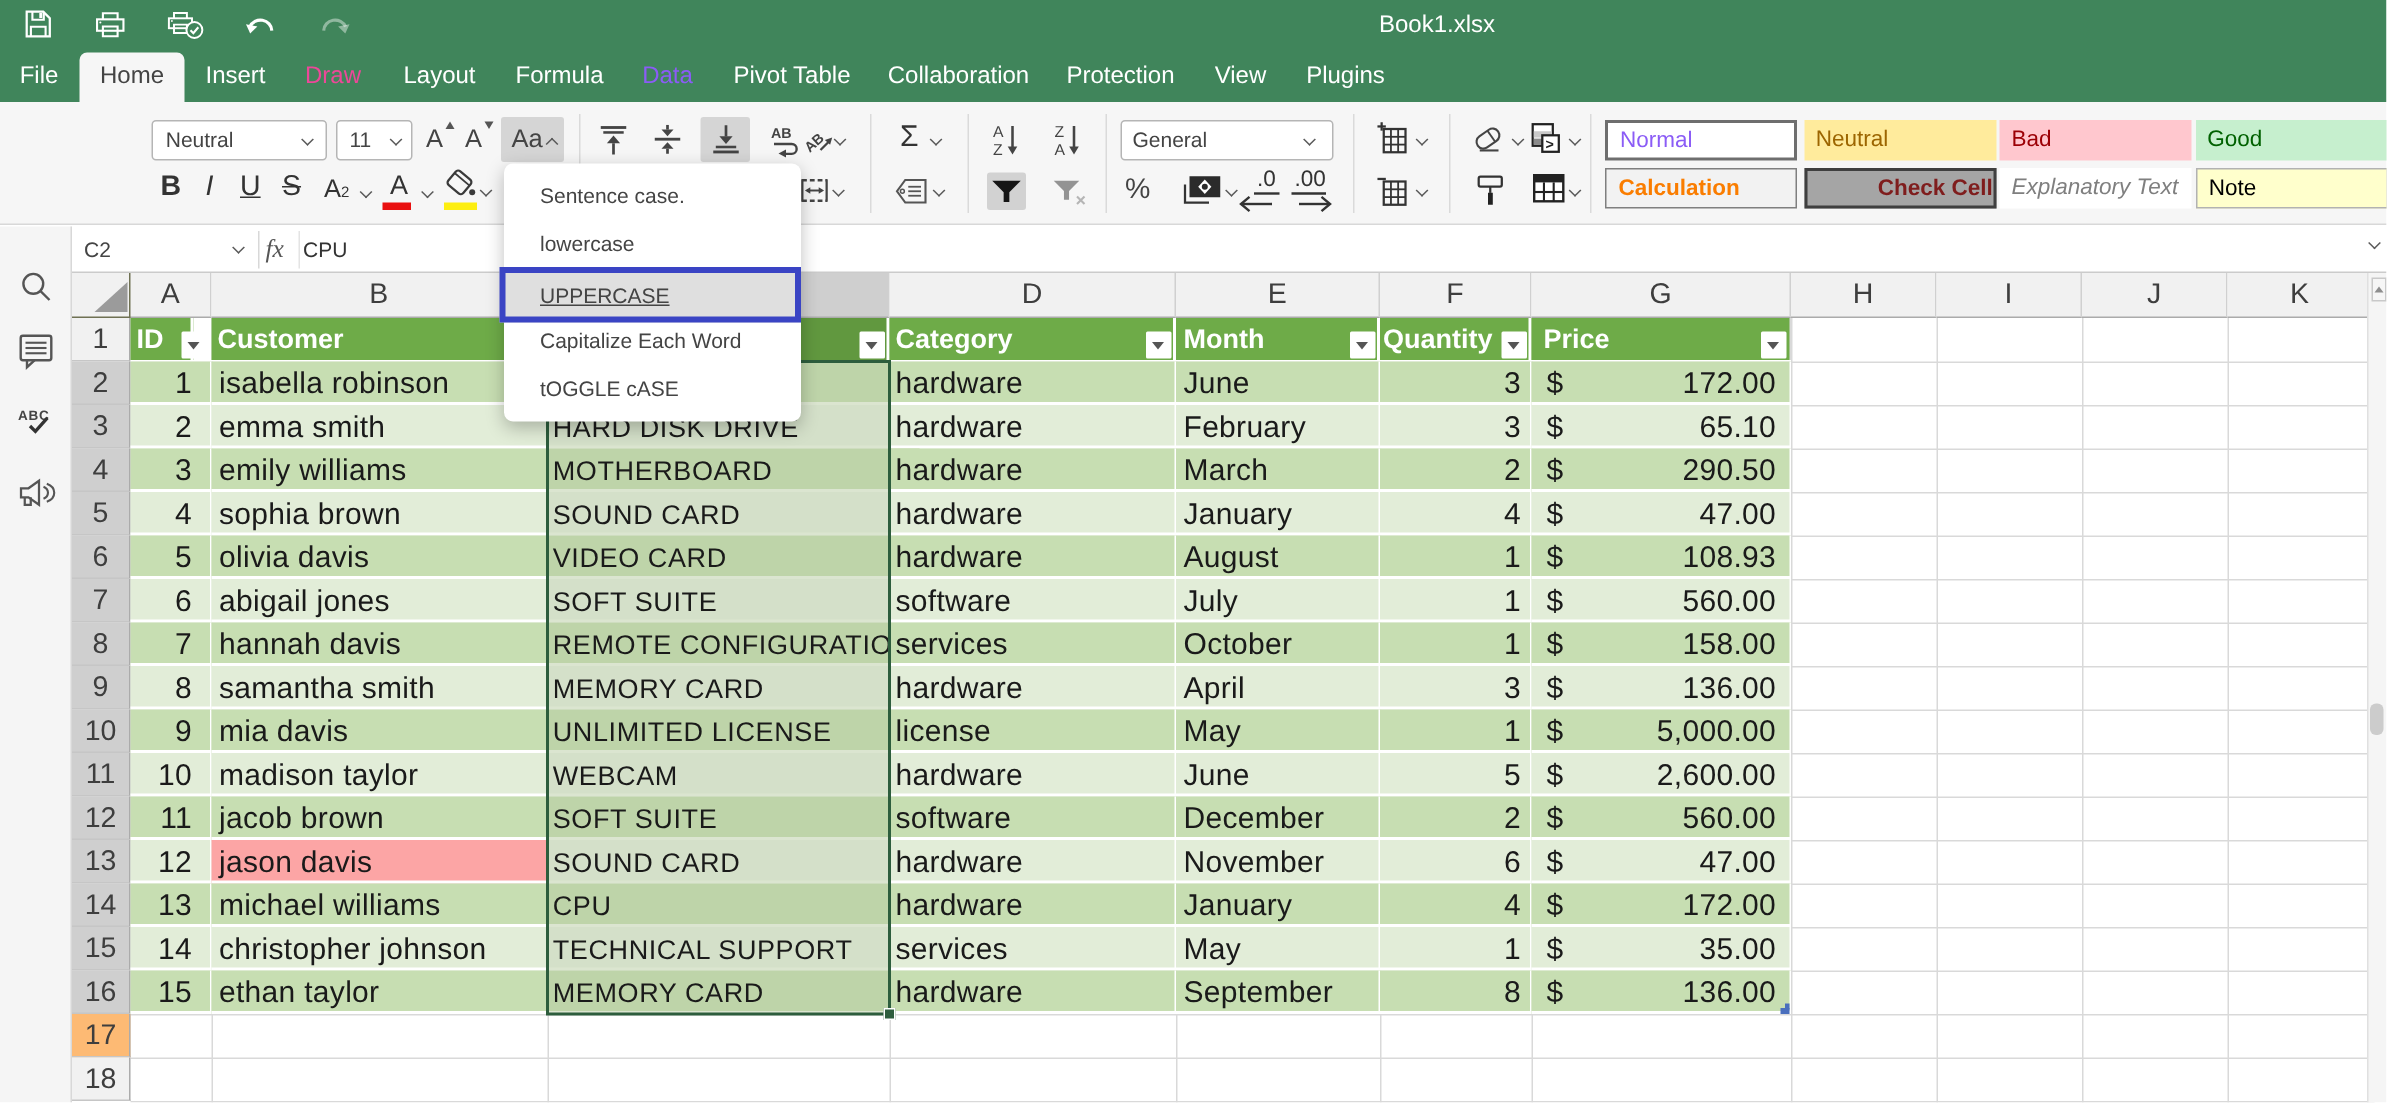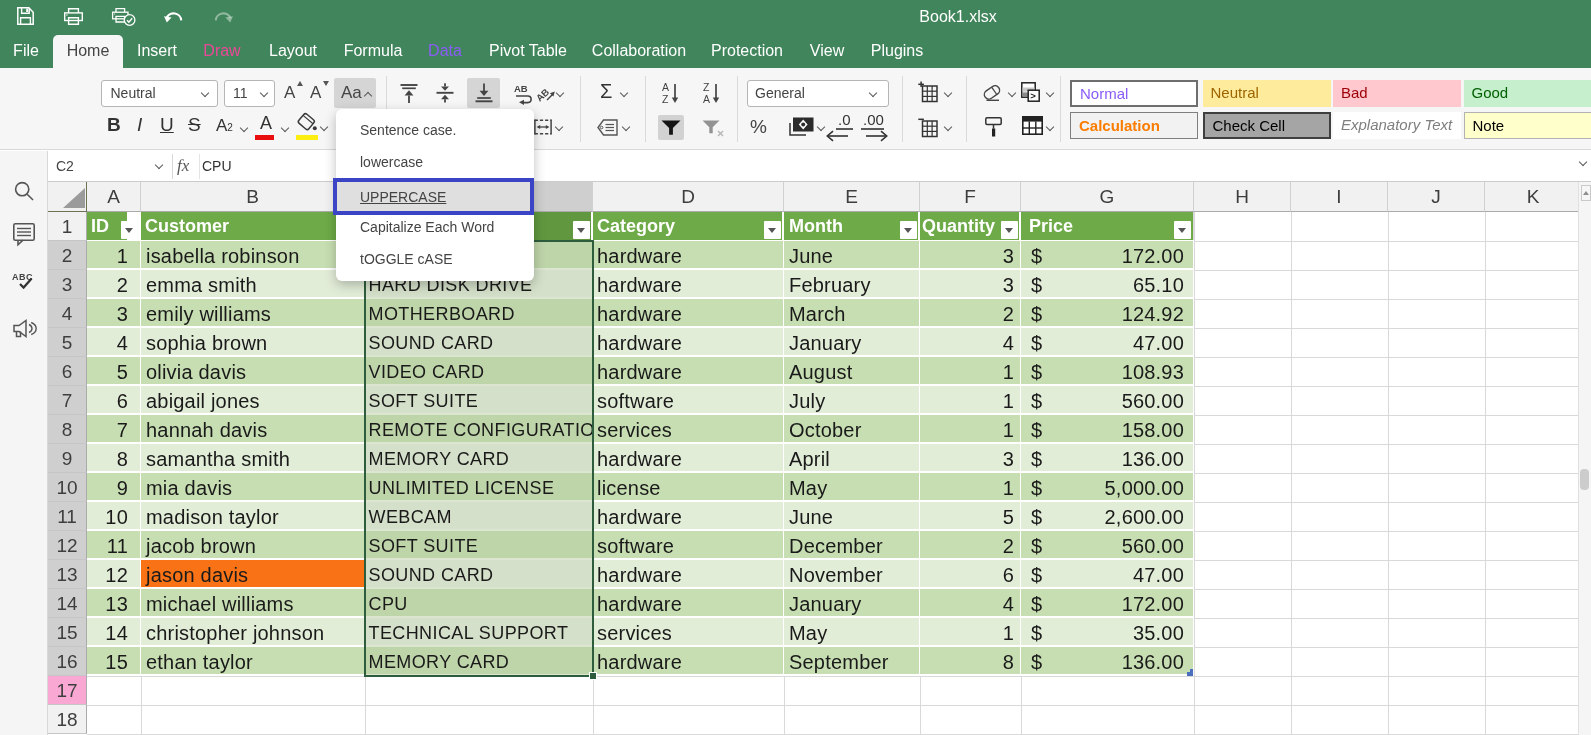--- a/index.html
+++ b/index.html
@@ -242,21 +242,21 @@
 <line x1="7.3" y1="5.6" x2="7.3" y2="18.2" stroke="#222" stroke-width="1.4"></line>
     <line x1="13.8" y1="5.6" x2="13.8" y2="18.2" stroke="#222" stroke-width="1.4"></line>
 </svg>
 <div class="chev" style="left:1046px;top:124px;"></div>
 <div class="vsep" style="left:1060px;"></div>
 <div class="stylecell" style="left:1070px;top:80px;background:#fff;border:2px solid #6e6e6e;color:#8b5cf6;line-height:23px;">Normal</div>
 <div class="stylecell" style="left:1202.5px;top:80px;background:#ffeb9c;color:#9c6500;">Neutral</div>
 <div class="stylecell" style="left:1333px;top:80px;background:#ffc7ce;color:#9c0006;">Bad</div>
 <div class="stylecell" style="left:1463.5px;top:80px;background:#c6efce;color:#006100;">Good</div>
 <div class="stylecell" style="left:1070px;top:112px;background:#f2f2f2;border:1px solid #7f7f7f;color:#fa7d00;font-weight:bold;line-height:25px;">Calculation</div>
-<div class="stylecell" style="left:1202.5px;top:112px;background:#a5a5a5;border:2px solid #3f3f3f;color:#000000;font-weight:normal;line-height:23px;">Check Cell</div>
+<div class="stylecell" style="left:1202.5px;top:112px;background:#a5a5a5;border:2px solid #3f3f3f;color:#7f1d1d;font-weight:bold;line-height:23px;text-align:right;">Check Cell</div>
 <div class="stylecell" style="left:1333px;top:112px;background:#fff;color:#7f7f7f;font-style:italic;">Explanatory Text</div>
 <div class="stylecell" style="left:1463.5px;top:112px;background:#ffffcc;border:1px solid #b2b2b2;color:#000;line-height:25px;">Note</div>
 <div class="ab" style="left:0;top:151px;width:1591px;height:31px;background:#fff;border-bottom:1px solid #cbcbcb;"></div>
 <div class="ab" style="left:56px;top:158px;font-size:14px;color:#444;">C2</div>
 <div class="chev" style="left:155px;top:162px;"></div>
 <div class="ab" style="left:172px;top:154px;width:1px;height:25px;background:#d8d8d8;"></div>
 <div class="ab" style="left:177px;top:156px;font-size:17px;color:#555;font-family:'Liberation Serif',serif;font-style:italic;">fx</div>
 <div class="ab" style="left:199px;top:154px;width:1px;height:25px;background:#e4e4e4;"></div>
 <div class="ab" style="left:202px;top:158px;font-size:14px;color:#333;">CPU</div>
 <div class="chev" style="left:1579px;top:159px;"></div>
@@ -334,21 +334,21 @@
 <div class="rowhdr" style="top:386.0px;height:29.0px;background:#cfcfcf;line-height:29.0px;">7</div>
 <div class="rowhdr" style="top:415.0px;height:29.0px;background:#cfcfcf;line-height:29.0px;">8</div>
 <div class="rowhdr" style="top:443.9px;height:29.0px;background:#cfcfcf;line-height:29.0px;">9</div>
 <div class="rowhdr" style="top:472.9px;height:29.0px;background:#cfcfcf;line-height:29.0px;">10</div>
 <div class="rowhdr" style="top:501.8px;height:29.0px;background:#cfcfcf;line-height:29.0px;">11</div>
 <div class="rowhdr" style="top:530.8px;height:29.0px;background:#cfcfcf;line-height:29.0px;">12</div>
 <div class="rowhdr" style="top:559.8px;height:29.0px;background:#cfcfcf;line-height:29.0px;">13</div>
 <div class="rowhdr" style="top:588.7px;height:29.0px;background:#cfcfcf;line-height:29.0px;">14</div>
 <div class="rowhdr" style="top:617.7px;height:29.0px;background:#cfcfcf;line-height:29.0px;">15</div>
 <div class="rowhdr" style="top:646.6px;height:29.0px;background:#cfcfcf;line-height:29.0px;">16</div>
-<div class="rowhdr" style="top:675.6px;height:29.0px;background:#f9a8d4;line-height:29.0px;">17</div>
+<div class="rowhdr" style="top:675.6px;height:29.0px;background:#fdba74;line-height:29.0px;">17</div>
 <div class="rowhdr" style="top:704.6px;height:29.0px;background:#f1f1f1;line-height:29.0px;">18</div>
 <div class="hcell" style="left:87px;width:42px;background:#6EAB48;border-right:2px solid #fff;padding-left:4px;">ID</div>
 <div class="hcell" style="left:141px;width:224px;background:#6EAB48;border-right:2px solid #fff;padding-left:4px;">Customer</div>
 <div class="hcell" style="left:365px;width:228px;background:#61983f;border-right:2px solid #fff;padding-left:4px;"></div>
 <div class="hcell" style="left:593px;width:191px;background:#6EAB48;border-right:2px solid #fff;padding-left:4px;">Category</div>
 <div class="hcell" style="left:784px;width:136px;background:#6EAB48;border-right:2px solid #fff;padding-left:5px;">Month</div>
 <div class="hcell" style="left:920px;width:101px;background:#6EAB48;border-right:2px solid #fff;padding-left:2px;">Quantity</div>
 <div class="hcell" style="left:1021px;width:173px;background:#6EAB48;border-right:1px solid #d9d9d9;padding-left:8px;">Price</div>
 <div class="ab" style="left:87px;top:239.7px;width:1107px;height:1.5px;background:#fff;"></div>
 <div class="fbtn" style="left:120.5px;top:221px;"></div>
@@ -379,21 +379,21 @@
     <span style="position:absolute;right:9px;">65.10</span>
   </div>
 <div class="dcell" style="left:87px;top:299.1px;width:54px;height:28.96px;background:#c7deb2;border-bottom:2.4px solid #ffffff;border-right:1.5px solid #fff;padding-right:12px;text-align:right;">3</div>
 <div class="dcell" style="left:141px;top:299.1px;width:224px;height:28.96px;background:#c7deb2;border-bottom:2.4px solid #ffffff;border-right:1.5px solid #fff;padding-left:5px;">emily williams</div>
 <div class="dcell" style="left:365px;top:299.1px;width:248px;height:28.96px;background:#bed4a9;border-bottom:2.4px solid #dbe5d0;padding-left:3.5px;font-size:18px;letter-spacing:0.4px;">MOTHERBOARD</div>
 <div class="dcell" style="left:593px;top:299.1px;width:191px;height:28.96px;background:#c7deb2;border-bottom:2.4px solid #ffffff;border-right:1.5px solid #fff;padding-left:4px;">hardware</div>
 <div class="dcell" style="left:784px;top:299.1px;width:136px;height:28.96px;background:#c7deb2;border-bottom:2.4px solid #ffffff;border-right:1.5px solid #fff;padding-left:5px;">March</div>
 <div class="dcell" style="left:920px;top:299.1px;width:101px;height:28.96px;background:#c7deb2;border-bottom:2.4px solid #ffffff;border-right:1.5px solid #fff;padding-right:6px;text-align:right;">2</div>
 <div class="dcell" style="left:1021px;top:299.1px;width:173px;height:28.96px;background:#c7deb2;border-bottom:2.4px solid #ffffff;border-right:1.5px solid #fff;">
     <span style="position:absolute;left:10px;">$</span>
-    <span style="position:absolute;right:9px;">124.92</span>
+    <span style="position:absolute;right:9px;">290.50</span>
   </div>
 <div class="dcell" style="left:87px;top:328.1px;width:54px;height:28.96px;background:#e2edd8;border-bottom:2.4px solid #ffffff;border-right:1.5px solid #fff;padding-right:12px;text-align:right;">4</div>
 <div class="dcell" style="left:141px;top:328.1px;width:224px;height:28.96px;background:#e2edd8;border-bottom:2.4px solid #ffffff;border-right:1.5px solid #fff;padding-left:5px;">sophia brown</div>
 <div class="dcell" style="left:365px;top:328.1px;width:228px;height:28.96px;background:#d4e0c9;border-bottom:2.4px solid #dbe5d0;padding-left:3.5px;font-size:18px;letter-spacing:0.4px;">SOUND CARD</div>
 <div class="dcell" style="left:593px;top:328.1px;width:191px;height:28.96px;background:#e2edd8;border-bottom:2.4px solid #ffffff;border-right:1.5px solid #fff;padding-left:4px;">hardware</div>
 <div class="dcell" style="left:784px;top:328.1px;width:136px;height:28.96px;background:#e2edd8;border-bottom:2.4px solid #ffffff;border-right:1.5px solid #fff;padding-left:5px;">January</div>
 <div class="dcell" style="left:920px;top:328.1px;width:101px;height:28.96px;background:#e2edd8;border-bottom:2.4px solid #ffffff;border-right:1.5px solid #fff;padding-right:6px;text-align:right;">4</div>
 <div class="dcell" style="left:1021px;top:328.1px;width:173px;height:28.96px;background:#e2edd8;border-bottom:2.4px solid #ffffff;border-right:1.5px solid #fff;">
     <span style="position:absolute;left:10px;">$</span>
     <span style="position:absolute;right:9px;">47.00</span>
@@ -462,21 +462,21 @@
 <div class="dcell" style="left:141px;top:530.8px;width:224px;height:28.96px;background:#c7deb2;border-bottom:2.4px solid #ffffff;border-right:1.5px solid #fff;padding-left:5px;">jacob brown</div>
 <div class="dcell" style="left:365px;top:530.8px;width:228px;height:28.96px;background:#bed4a9;border-bottom:2.4px solid #dbe5d0;padding-left:3.5px;font-size:18px;letter-spacing:0.4px;">SOFT SUITE</div>
 <div class="dcell" style="left:593px;top:530.8px;width:191px;height:28.96px;background:#c7deb2;border-bottom:2.4px solid #ffffff;border-right:1.5px solid #fff;padding-left:4px;">software</div>
 <div class="dcell" style="left:784px;top:530.8px;width:136px;height:28.96px;background:#c7deb2;border-bottom:2.4px solid #ffffff;border-right:1.5px solid #fff;padding-left:5px;">December</div>
 <div class="dcell" style="left:920px;top:530.8px;width:101px;height:28.96px;background:#c7deb2;border-bottom:2.4px solid #ffffff;border-right:1.5px solid #fff;padding-right:6px;text-align:right;">2</div>
 <div class="dcell" style="left:1021px;top:530.8px;width:173px;height:28.96px;background:#c7deb2;border-bottom:2.4px solid #ffffff;border-right:1.5px solid #fff;">
     <span style="position:absolute;left:10px;">$</span>
     <span style="position:absolute;right:9px;">560.00</span>
   </div>
 <div class="dcell" style="left:87px;top:559.8px;width:54px;height:28.96px;background:#e2edd8;border-bottom:2.4px solid #ffffff;border-right:1.5px solid #fff;padding-right:12px;text-align:right;">12</div>
-<div class="dcell" style="left:141px;top:559.8px;width:224px;height:28.96px;background:#f97316;border-bottom:2.4px solid #ffffff;border-right:1.5px solid #fff;padding-left:5px;">jason davis</div>
+<div class="dcell" style="left:141px;top:559.8px;width:224px;height:28.96px;background:#fca5a5;border-bottom:2.4px solid #ffffff;border-right:1.5px solid #fff;padding-left:5px;">jason davis</div>
 <div class="dcell" style="left:365px;top:559.8px;width:228px;height:28.96px;background:#d4e0c9;border-bottom:2.4px solid #dbe5d0;padding-left:3.5px;font-size:18px;letter-spacing:0.4px;">SOUND CARD</div>
 <div class="dcell" style="left:593px;top:559.8px;width:191px;height:28.96px;background:#e2edd8;border-bottom:2.4px solid #ffffff;border-right:1.5px solid #fff;padding-left:4px;">hardware</div>
 <div class="dcell" style="left:784px;top:559.8px;width:136px;height:28.96px;background:#e2edd8;border-bottom:2.4px solid #ffffff;border-right:1.5px solid #fff;padding-left:5px;">November</div>
 <div class="dcell" style="left:920px;top:559.8px;width:101px;height:28.96px;background:#e2edd8;border-bottom:2.4px solid #ffffff;border-right:1.5px solid #fff;padding-right:6px;text-align:right;">6</div>
 <div class="dcell" style="left:1021px;top:559.8px;width:173px;height:28.96px;background:#e2edd8;border-bottom:2.4px solid #ffffff;border-right:1.5px solid #fff;">
     <span style="position:absolute;left:10px;">$</span>
     <span style="position:absolute;right:9px;">47.00</span>
   </div>
 <div class="dcell" style="left:87px;top:588.7px;width:54px;height:28.96px;background:#c7deb2;border-bottom:2.4px solid #ffffff;border-right:1.5px solid #fff;padding-right:12px;text-align:right;">13</div>
 <div class="dcell" style="left:141px;top:588.7px;width:224px;height:28.96px;background:#c7deb2;border-bottom:2.4px solid #ffffff;border-right:1.5px solid #fff;padding-left:5px;">michael williams</div>

